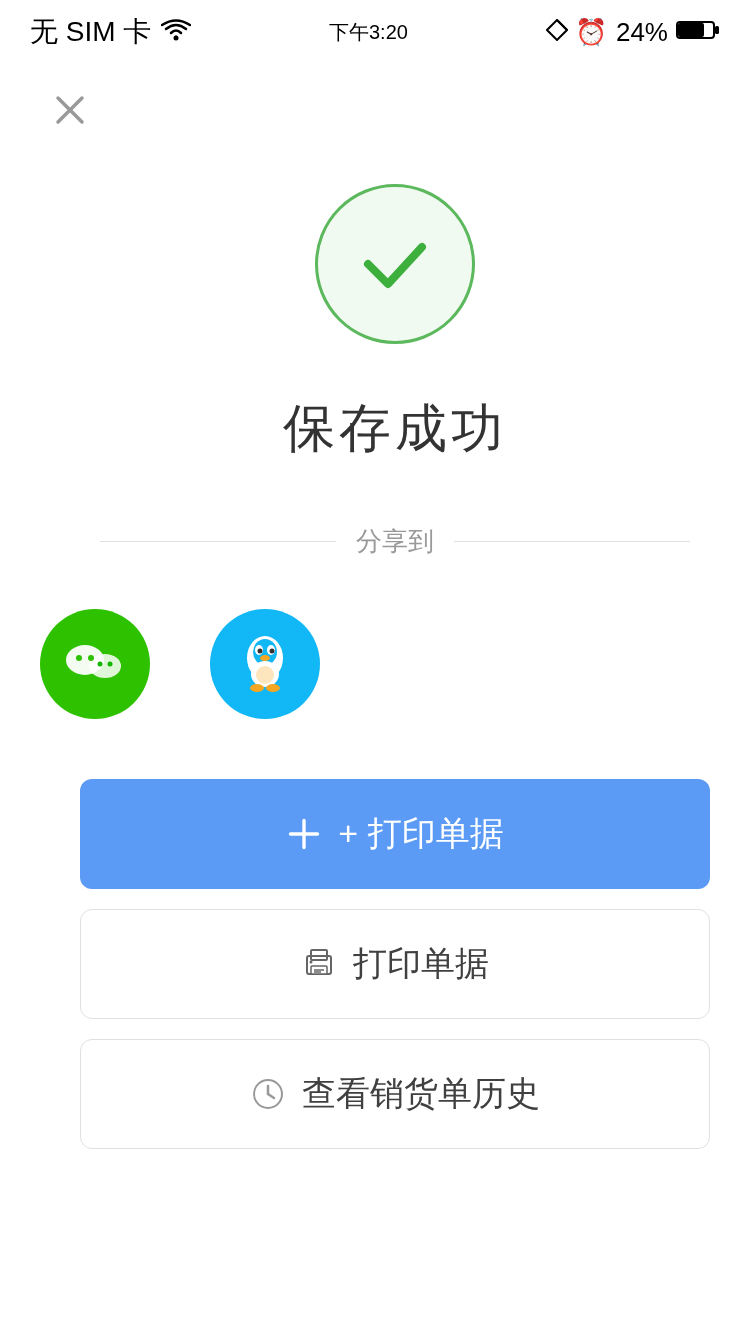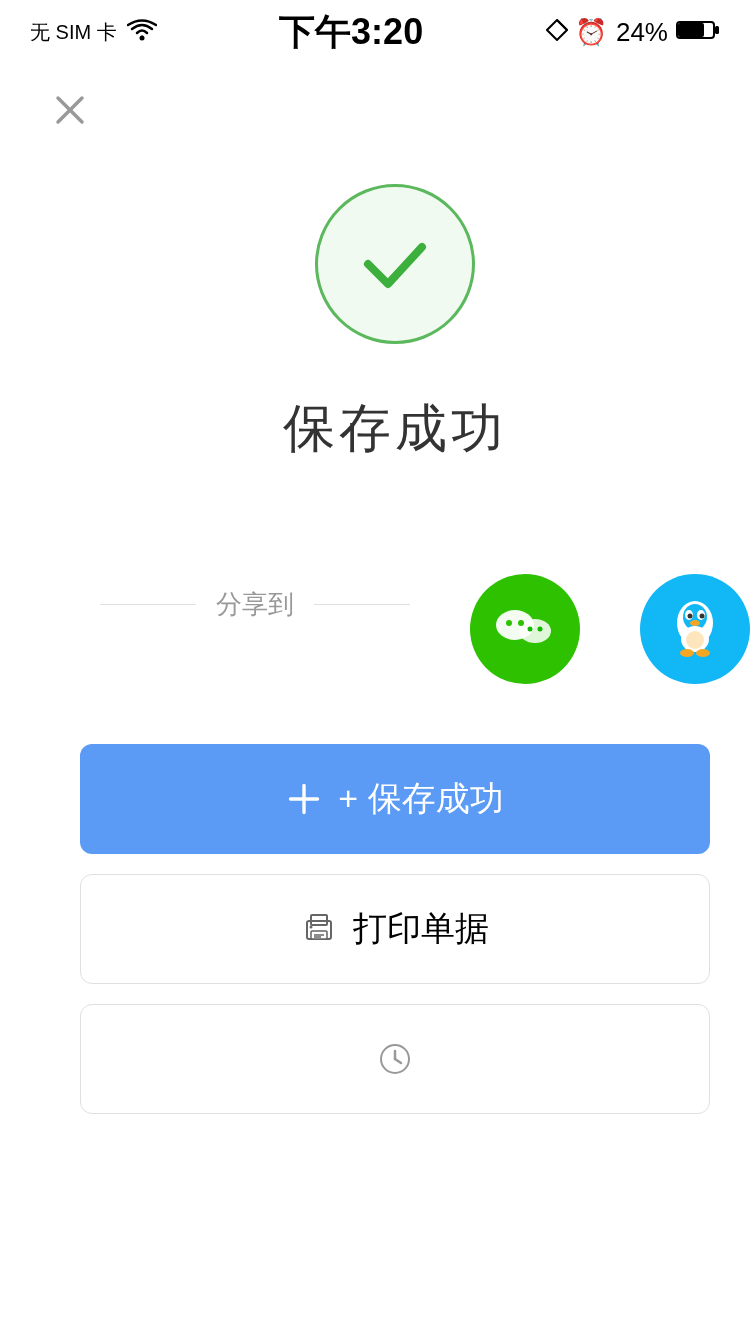--- a/index.html
+++ b/index.html
@@ -26,28 +26,28 @@
       align-items: center;
       justify-content: space-between;
       padding: 0 30px;
       background: #ffffff;
     }
 
     .status-left {
       display: flex;
       align-items: center;
       gap: 10px;
-      font-size: 20px;
+      font-size: 28px;
       color: #000;
       font-weight: 500;
     }
 
     .status-center {
-      font-size: 36px;
-      font-weight: 700;
+      font-size: 20px;
+      font-weight: 400;
       color: #000;
     }
 
     .status-right {
       display: flex;
       align-items: center;
       gap: 8px;
       font-size: 26px;
       color: #000;
     }
@@ -104,21 +104,22 @@
       color: #333333;
       margin-top: 50px;
       letter-spacing: 4px;
     }
 
     
     .share-section {
       width: 100%;
       margin-top: 60px;
       display: flex;
-      align-items: center;
+      flex-direction: column;
+      align-items: flex-start;
     }
 
     .share-divider {
       width: 100%;
       display: flex;
       align-items: center;
       gap: 20px;
       padding: 0 60px;
     }
 
@@ -181,21 +182,21 @@
       cursor: pointer;
     }
 
     .action-btn.primary {
       background: #5b9bf5;
       color: #ffffff;
     }
 
     .action-btn.secondary {
       background: #ffffff;
-      color: #000000;
+      color: #404040;
       border: 1px solid #e0e0e0;
     }
 
     .action-btn svg {
       width: 36px;
       height: 36px;
     }
   </style>
 </head>
 <body>
@@ -295,38 +296,39 @@
     </div>
   </div>
 
   <div class="action-buttons">
 
     <button class="action-btn primary">
       <svg width="32" height="32" viewBox="0 0 32 32" fill="none">
         <line x1="16" y1="4" x2="16" y2="28" stroke="white" stroke-width="3" stroke-linecap="round"></line>
         <line x1="4" y1="16" x2="28" y2="16" stroke="white" stroke-width="3" stroke-linecap="round"></line>
       </svg>
-      <span>+ 保存成功</span>
+      <span>+ 打印单据</span>
     </button>
 
     <button class="action-btn secondary">
       <svg width="36" height="36" viewBox="0 0 36 36" fill="none">
         <rect x="6" y="10" width="24" height="18" rx="2" stroke="#666" stroke-width="2" fill="none"></rect>
         <rect x="10" y="4" width="16" height="10" rx="1" stroke="#666" stroke-width="2" fill="none"></rect>
         <rect x="10" y="20" width="16" height="8" rx="1" fill="#fff" stroke="#666" stroke-width="1.5"></rect>
         <line x1="13" y1="24" x2="23" y2="24" stroke="#666" stroke-width="1.5"></line>
         <line x1="13" y1="26" x2="20" y2="26" stroke="#666" stroke-width="1.5"></line>
         <circle cx="10" cy="16" r="1.5" fill="#666"></circle>
       </svg>
       <span>打印单据</span>
     </button>
 
     <button class="action-btn secondary">
       <svg width="36" height="36" viewBox="0 0 36 36" fill="none">
         <circle cx="18" cy="18" r="14" stroke="#999" stroke-width="2" fill="none"></circle>
         <line x1="18" y1="10" x2="18" y2="18" stroke="#999" stroke-width="2.5" stroke-linecap="round"></line>
         <line x1="18" y1="18" x2="24" y2="22" stroke="#999" stroke-width="2.5" stroke-linecap="round"></line>
       </svg>
+      <span>查看销货单历史</span>
     </button>
 
   </div>
 
 </div>
 
 </body></html>

